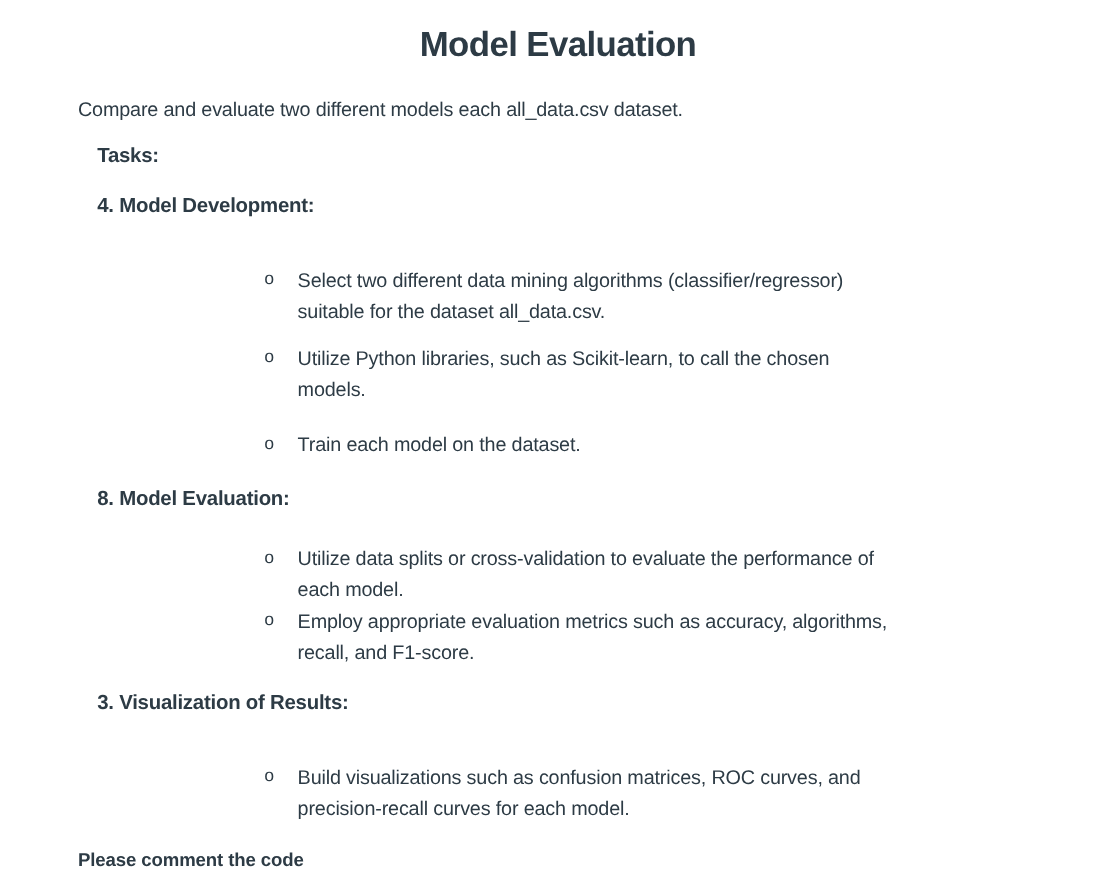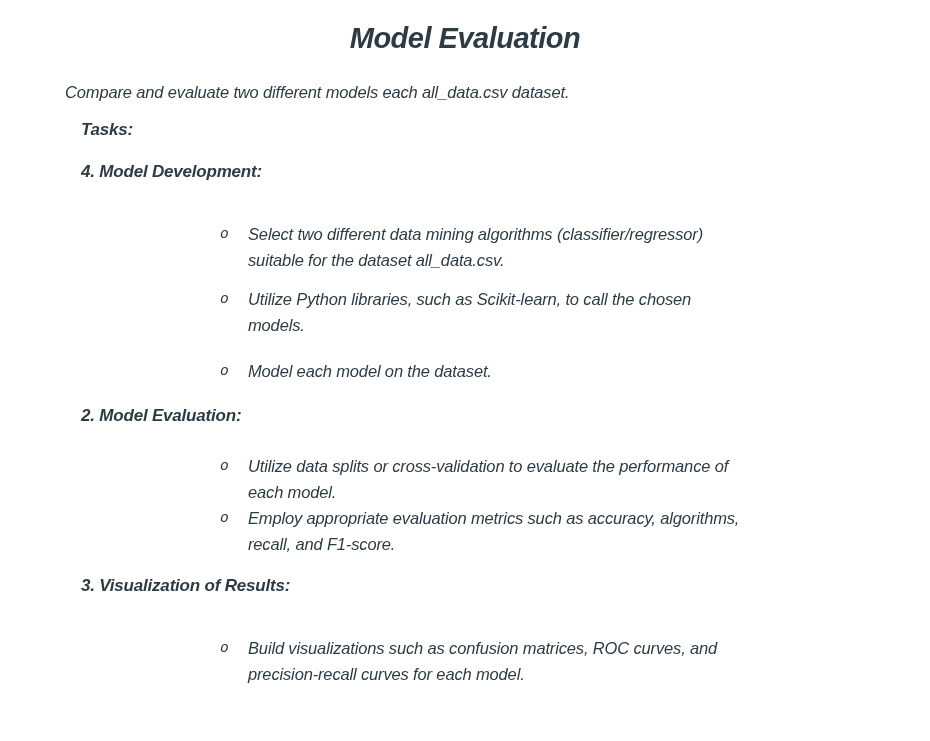--- a/index.html
+++ b/index.html
@@ -1,15 +1,15 @@
 <!DOCTYPE html>
 <html><head>
 <meta charset="utf-8">
 <style>
-  * { box-sizing: border-box; font-style: italic; }
+  * { box-sizing: border-box; }
   html, body { margin: 0; padding: 0; }
   body {
     background: #ffffff;
     color: #2d3b45;
     font-family: "Liberation Sans", "DejaVu Sans", sans-serif;
   }
   .page {
     position: relative;
     width: 930px;
     height: 741px;
@@ -97,25 +97,25 @@
       <span class="li-text">Select two different data mining algorithms (classifier/regressor)
 suitable for the dataset all_data.csv.</span>
     </li>
     <li>
       <span class="marker">o</span>
       <span class="li-text">Utilize Python libraries, such as Scikit-learn, to call the chosen
 models.</span>
     </li>
     <li>
       <span class="marker">o</span>
-      <span class="li-text">Model each model on the dataset.</span>
+      <span class="li-text">Train each model on the dataset.</span>
     </li>
   </ul>
 
-  <p class="heading h-s2">2. Model Evaluation:</p>
+  <p class="heading h-s2">8. Model Evaluation:</p>
 
   <ul class="bullets l2">
     <li>
       <span class="marker">o</span>
       <span class="li-text">Utilize data splits or cross-validation to evaluate the performance of
 each model.</span>
     </li>
     <li>
       <span class="marker">o</span>
       <span class="li-text">Employ appropriate evaluation metrics such as accuracy, algorithms,
@@ -126,14 +126,15 @@
   <p class="heading h-s3">3. Visualization of Results:</p>
 
   <ul class="bullets l3">
     <li>
       <span class="marker">o</span>
       <span class="li-text">Build visualizations such as confusion matrices, ROC curves, and
 precision-recall curves for each model.</span>
     </li>
   </ul>
 
+  <p class="comment">Please comment the code</p>
 
 </div>
 
 </body></html>

